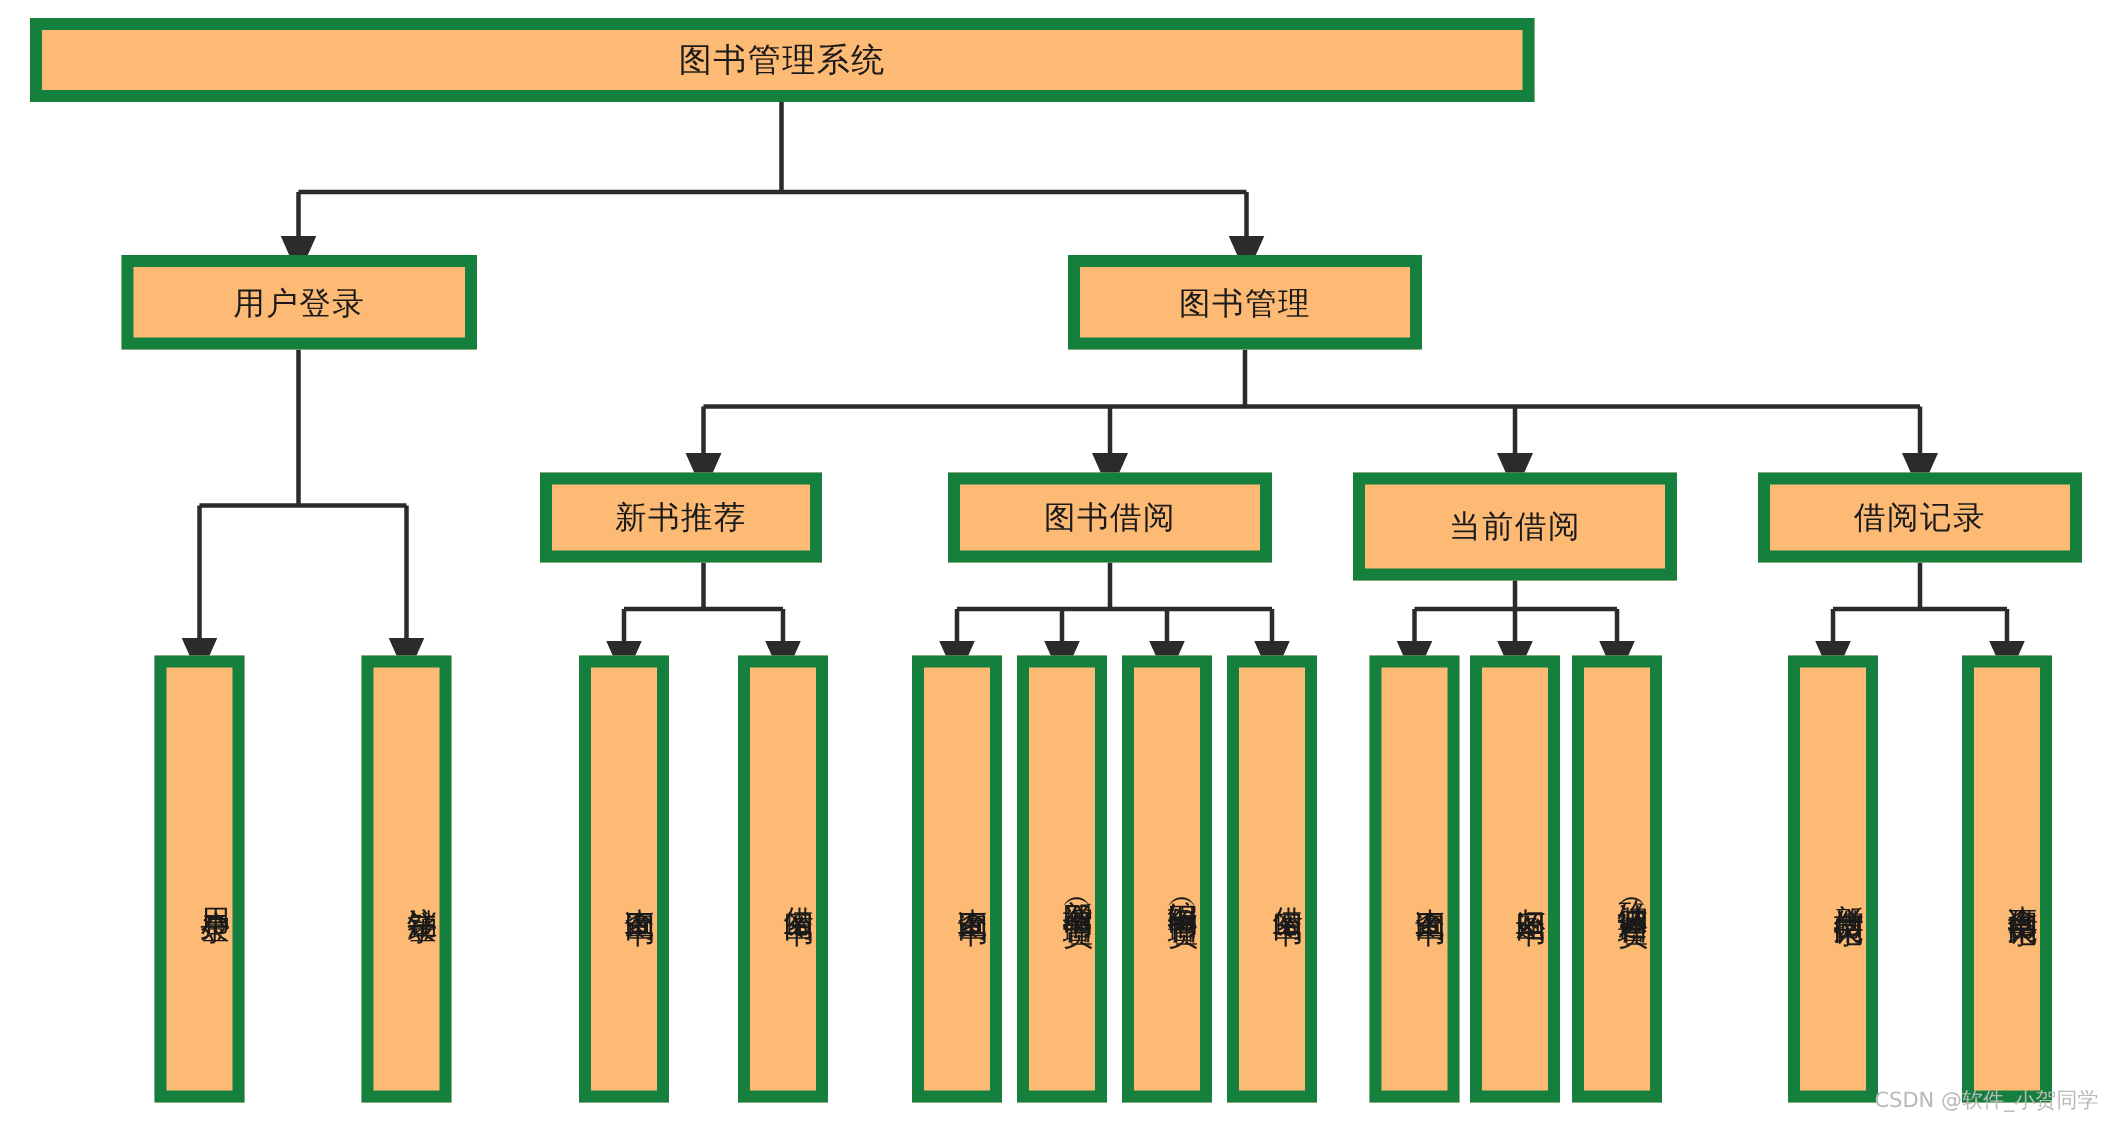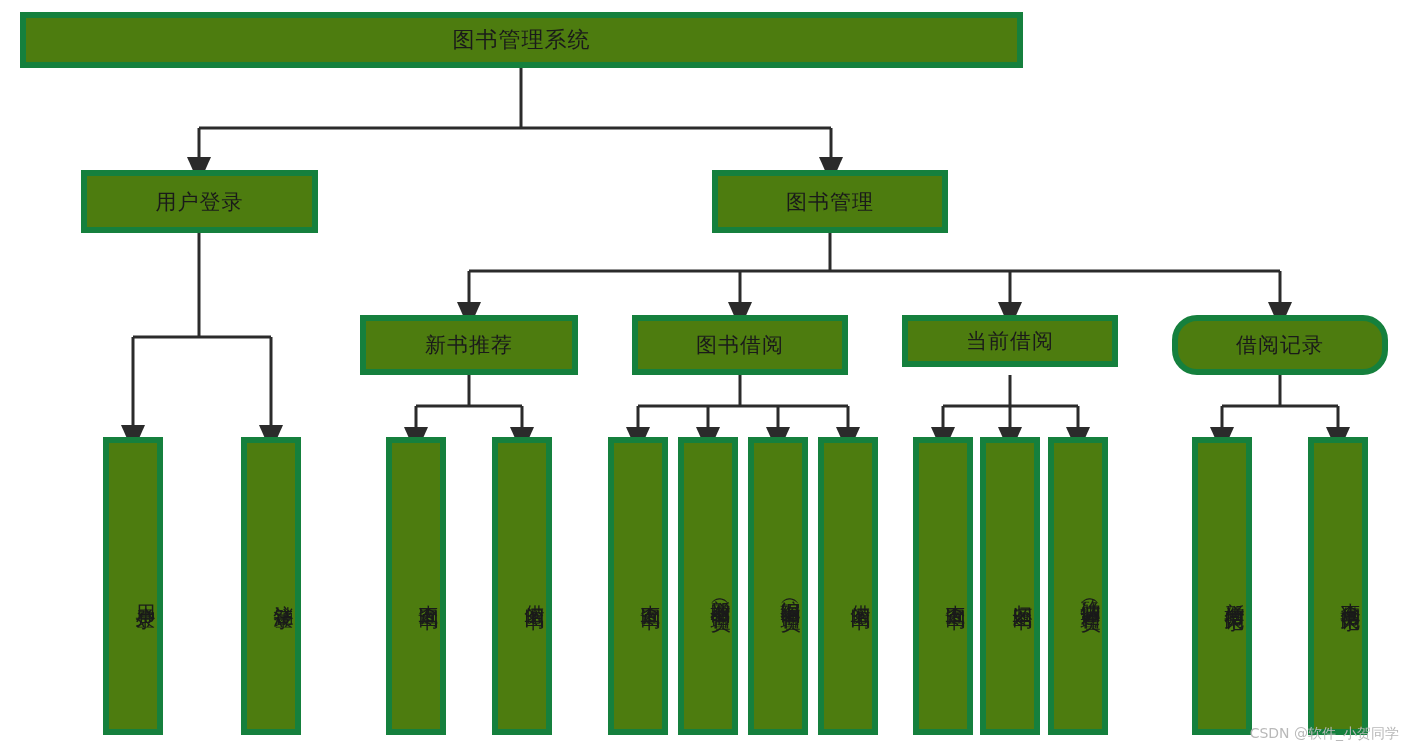--- a/index.html
+++ b/index.html
@@ -9,22 +9,22 @@
     background:#ffffff;
     font-family:"DejaVu Sans","Liberation Sans",sans-serif;
     overflow:hidden;
   }
   #diagram{position:relative;width:1405px;height:747px;}
   svg#edges{position:absolute;left:0;top:0;width:1405px;height:747px;}
 
   .node{
     position:absolute;
     box-sizing:border-box;
-    background:#4d7c0f;
-    border:6px solid #15803d;
+    background:#fdba74;
+    border:8px solid #15803d;
     display:flex;
     align-items:center;
     justify-content:center;
     color:#1a1a1a;
   }
   .node.h{                 
     font-size:21px;
     letter-spacing:1px;
   }
   .node.root{font-size:22px;}
@@ -111,30 +111,30 @@
     <span>图书管理系统</span>
   </div>
 
   <div class="node h" style="left:81px;top:170px;width:237px;height:63px;">
     <span>用户登录</span>
   </div>
   <div class="node h" style="left:712px;top:170px;width:236px;height:63px;text-align:center;">
     <span>图书管理</span>
   </div>
 
-  <div class="node h" style="left:360px;top:315px;width:218px;height:60px;">
+  <div class="node h" style="left:360px;top:315px;width:188px;height:60px;">
     <span>新书推荐</span>
   </div>
   <div class="node h" style="left:632px;top:315px;width:216px;height:60px;">
     <span>图书借阅</span>
   </div>
-  <div class="node h" style="left:902px;top:315px;width:216px;height:52px;font-family:Liberation Serif, serif;">
+  <div class="node h" style="left:902px;top:315px;width:216px;height:72px;font-family:Liberation Serif, serif;">
     <span>当前借阅</span>
   </div>
-  <div class="node h" style="left:1172px;top:315px;width:216px;height:60px;border-radius:25px;">
+  <div class="node h" style="left:1172px;top:315px;width:216px;height:60px;">
     <span>借阅记录</span>
   </div>
 
   <div class="node v" style="left:103px;top:437px;width:60px;height:298px;">
     <span>用户登录</span>
   </div>
   <div class="node v" style="left:241px;top:437px;width:60px;height:298px;">
     <span>注销登录</span>
   </div>
 

